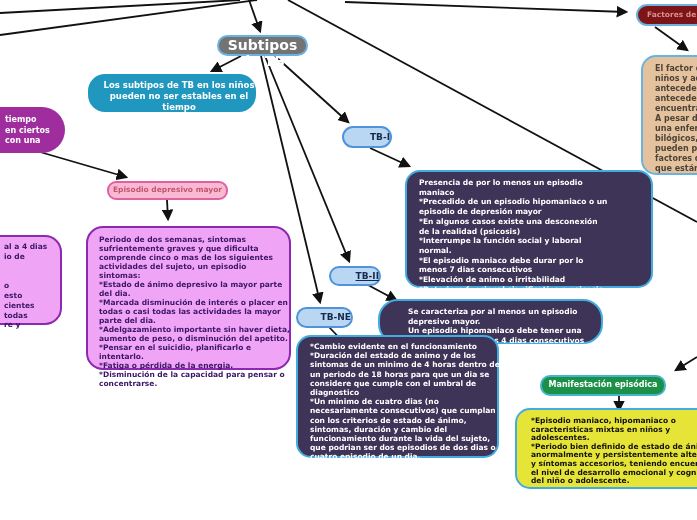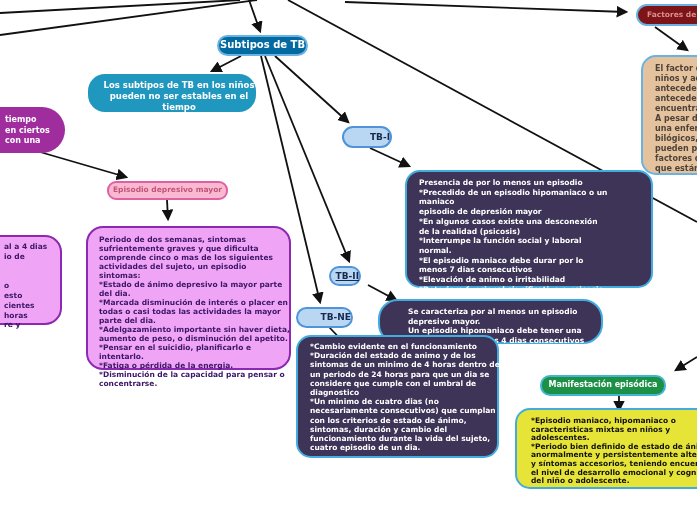--- a/index.html
+++ b/index.html
@@ -1,21 +1,21 @@
 <!DOCTYPE html>
 <html><head>
 <meta charset="utf-8">
 <style>
   html,body{margin:0;padding:0;background:#fff;}
   .canvas{position:relative;width:697px;height:520px;overflow:hidden;background:#ffffff;
           font-family:"DejaVu Sans",sans-serif;}
   svg.wires{position:absolute;left:0;top:0;z-index:0;}
   .node{position:absolute;box-sizing:border-box;z-index:1;font-weight:bold;}
   .pill{border-radius:11px;text-align:center;}
-  .pill-dkblue{background:#0369a1;border:2px solid #69b2e2;color:#ffffff;font-size:10px;line-height:16px;}
+  .pill-dkblue{background:#737373;border:2px solid #69b2e2;color:#ffffff;font-size:14px;line-height:16px;}
   .pill-red{background:#7d1518;border:2px solid #69b2e2;color:#d98f8f;font-size:7.5px;line-height:17px;text-align:left;padding-left:9px;white-space:nowrap;}
   .box-teal{background:#2097be;border-radius:17px;color:#ffffff;font-size:8.5px;line-height:11px;padding:6px 0 0 14px;text-align:center;}
   .pill-purple{background:#a02d9e;border-radius:23px;color:#ffffff;font-size:8px;line-height:10.5px;padding:8px 0 0 93px;}
   .pill-pink{background:#f9b9d3;border:2px solid #e160a2;border-radius:9px;color:#c25573;font-size:7.5px;line-height:14px;text-align:center;}
   .box-violet{background:#f0a4f6;border:2px solid #8d28b0;border-radius:17px;color:#3b1566;font-size:7.5px;line-height:9px;padding:7px 0 0 11px;}
   .box-violet-cut{background:#f0a4f6;border:2px solid #8d28b0;border-radius:17px;color:#3b1566;font-size:7.5px;line-height:9.8px;padding:5px 0 0 102px;}
   .pill-ltblue{background:#b9d6f2;border:2px solid #4f94d8;border-radius:11px;color:#16294e;font-size:9px;text-align:right;}
   .box-dark{background:#3e3457;border:2px solid #42ace0;border-radius:15px;color:#ffffff;font-size:7.5px;line-height:9.7px;padding:6px 0 0 12px;}
   .pill-green{background:#1d9048;border:2px solid #42b6d0;border-radius:10px;color:#ffffff;font-size:8px;line-height:16px;text-align:center;}
   .box-yellow{background:#e7e438;border:2px solid #42ace0;border-radius:15px;color:#101010;font-size:7.5px;line-height:8.6px;padding:7px 0 0 14px;}
@@ -93,64 +93,65 @@
     </div>
 
   <div class="node box-violet-cut lines" style="left:-100px;top:235px;width:162px;height:90px;">
       <div>al a 4 dias</div>
       <div>io de</div>
       <div>&nbsp;</div>
       <div>&nbsp;</div>
       <div>o</div>
       <div>esto</div>
       <div>cientes</div>
-      <div>horas</div>
+      <div>todas</div>
       <div>re y</div>
     </div>
 
   <div class="node pill-ltblue" style="left:342px;top:126px;width:50px;height:22px;line-height:18px;">TB-I</div>
 
   <div class="node box-dark lines" style="left:405px;top:170px;width:248px;height:118px;">
       <div>Presencia de por lo menos un episodio</div>
+      <div>maniaco</div>
       <div>*Precedido de un episodio hipomaniaco o un</div>
-      <div>maniaco</div>
       <div>episodio de depresión mayor</div>
       <div>*En algunos casos existe una desconexión</div>
       <div>de la realidad (psicosis)</div>
       <div>*Interrumpe la función social y laboral</div>
       <div>normal.</div>
       <div>*El episodio maniaco debe durar por lo</div>
       <div>menos 7 dias consecutivos</div>
       <div>*Elevación de animo o irritabilidad</div>
       <div>*Deterioro funcional significativo o psicosis.</div>
     </div>
 
-  <div class="node pill-ltblue" style="left:329px;top:266px;width:32px;height:20px;line-height:16px;text-decoration:underline;">TB-II</div>
+  <div class="node pill-ltblue" style="left:329px;top:266px;width:52px;height:20px;line-height:16px;text-decoration:underline;">TB-II</div>
 
   <div class="node box-dark lines" style="left:378px;top:299px;width:225px;height:45px;border-radius:20px;padding-left:28px;">
       <div>Se caracteriza por al menos un episodio</div>
       <div>depresivo mayor.</div>
       <div>Un episodio hipomaniaco  debe tener una</div>
       <div>duración de al menos 4 dias consecutivos</div>
     </div>
 
   <div class="node pill-ltblue" style="left:296px;top:307px;width:57px;height:21px;line-height:17px;">TB-NE</div>
 
   <div class="node box-dark lines" style="left:296px;top:335px;width:203px;height:123px;line-height:9.2px;padding-top:5px;">
       <div>*Cambio evidente en el funcionamiento</div>
       <div>*Duración del estado de animo y de los</div>
       <div>sintomas de un minimo de 4 horas dentro de</div>
-      <div>un periodo de 24 horas para que un dia se</div>
+      <div>un periodo de 18 horas para que un dia se</div>
       <div>considere que cumple con el umbral de</div>
       <div>diagnostico</div>
       <div>*Un minimo de cuatro dias (no</div>
       <div>necesariamente consecutivos) que cumplan</div>
       <div>con los criterios de estado de ánimo,</div>
       <div>sintomas, duración y cambio del</div>
       <div>funcionamiento durante la vida del sujeto,</div>
+      <div>que podrian ser dos episodios de dos dias o</div>
       <div>cuatro episodio de un dia.</div>
     </div>
 
   <div class="node pill-green" style="left:540px;top:375px;width:126px;height:21px;">Manifestación episódica</div>
 
   <div class="node box-yellow lines" style="left:515px;top:408px;width:196px;height:81px;">
       <div>*Episodio maniaco, hipomaniaco o</div>
       <div>caracteristicas mixtas en niños y</div>
       <div>adolescentes.</div>
       <div>*Periodo bien definido de estado de ánimo</div>

